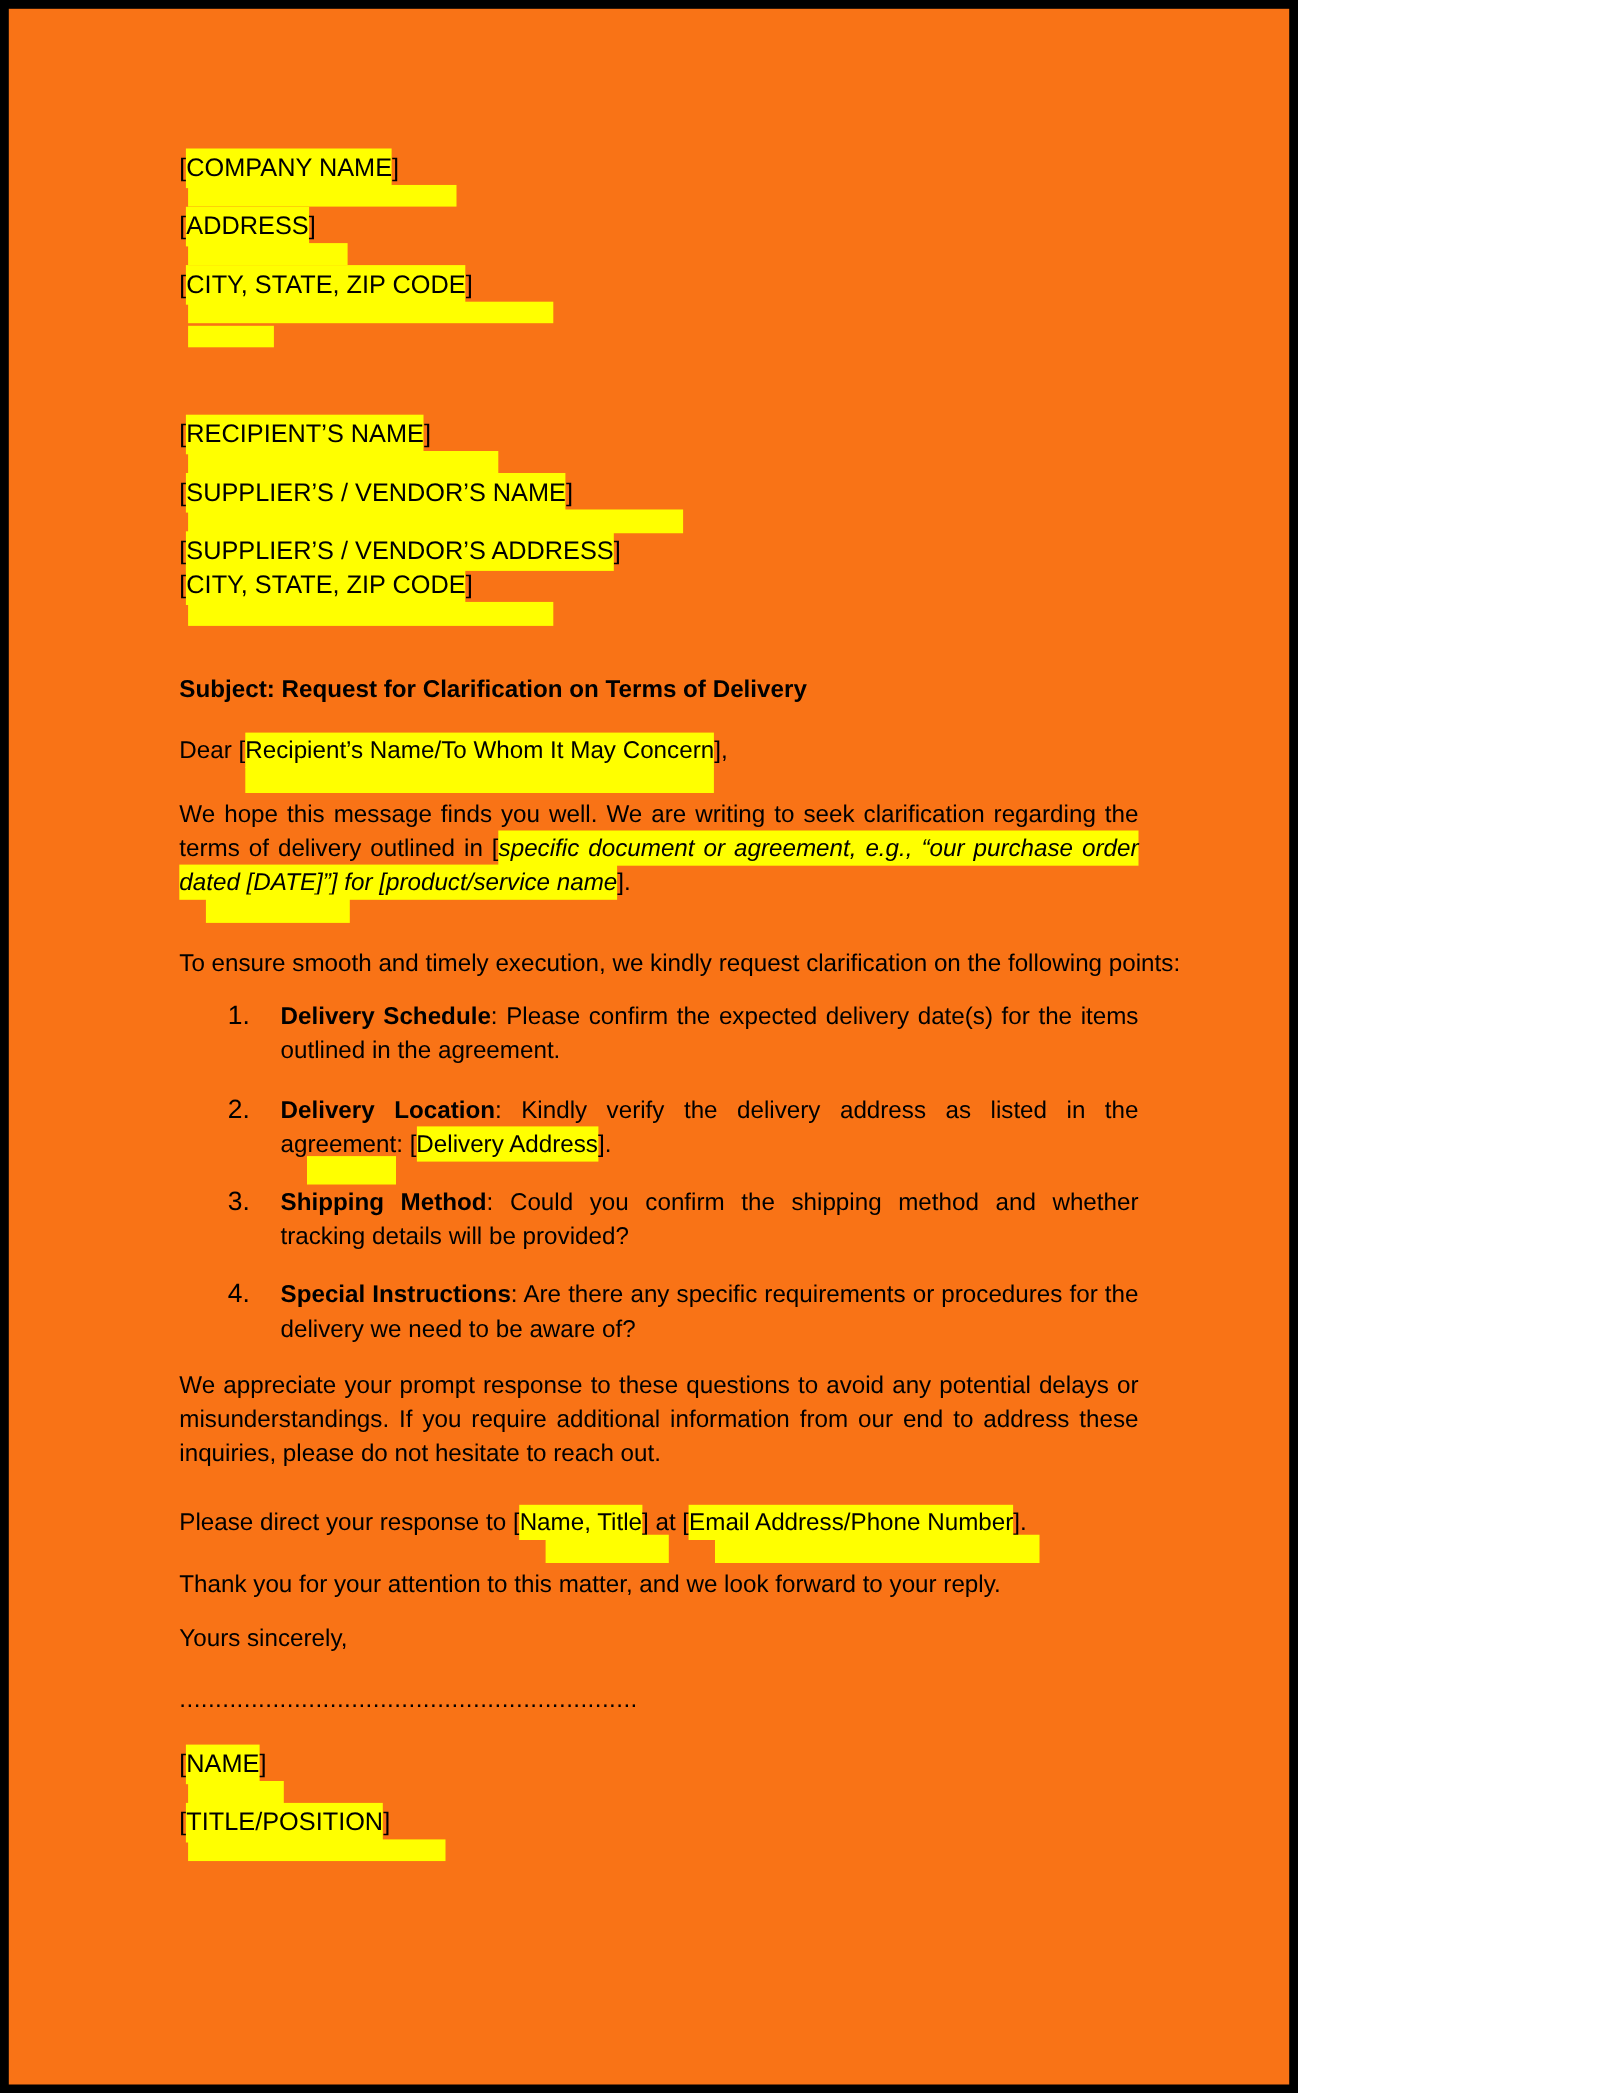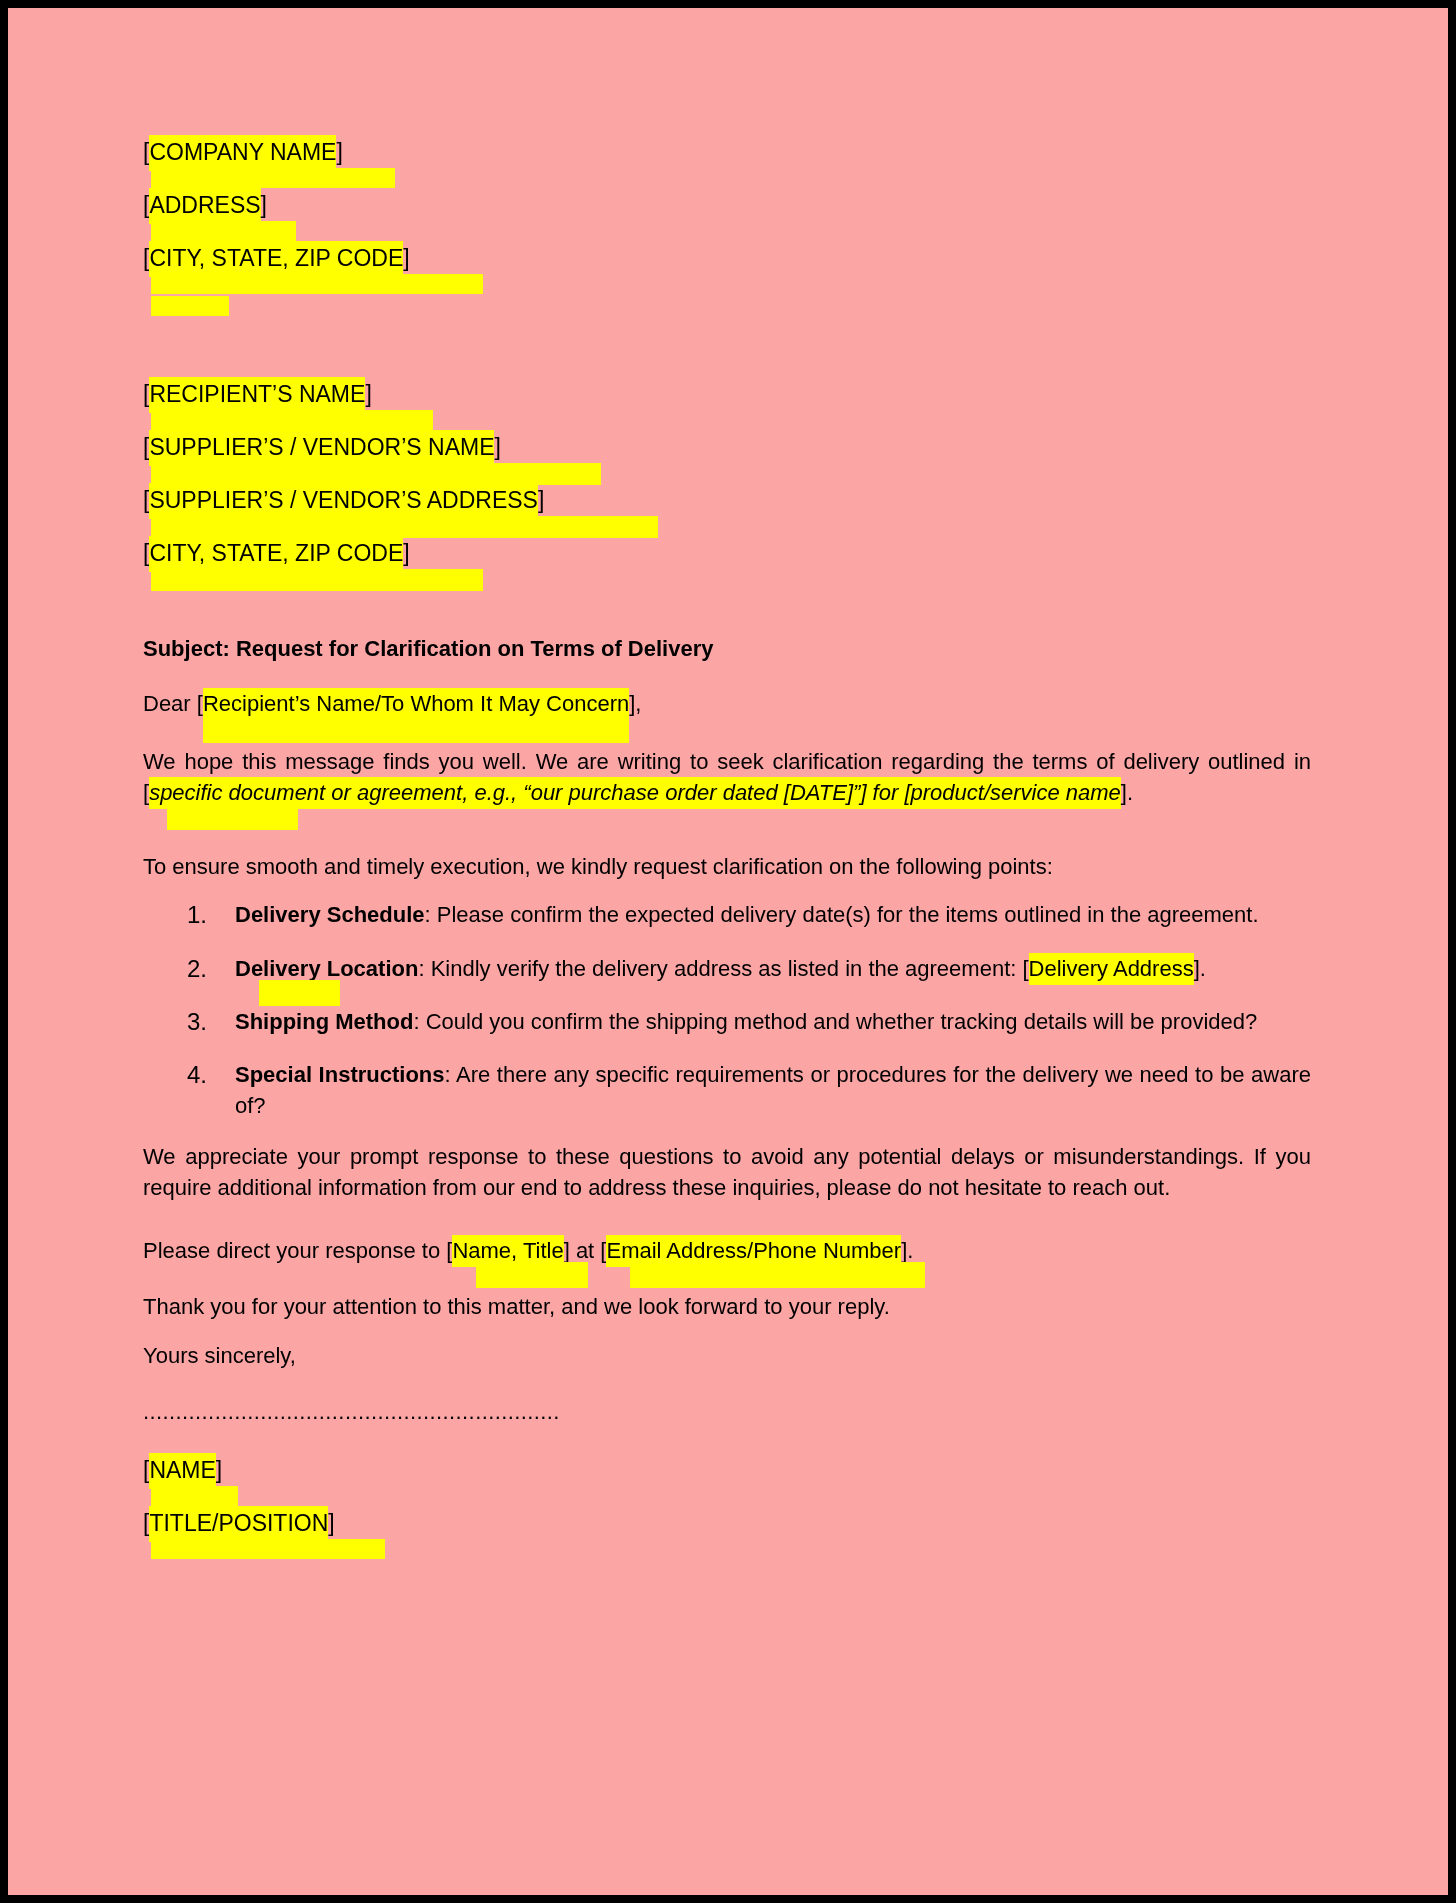--- a/index.html
+++ b/index.html
@@ -1,24 +1,25 @@
 <!DOCTYPE html>
 <html><head>
 <meta charset="utf-8">
 <style>
   html, body { margin: 0; padding: 0; background: #ffffff; }
   body { font-family: "Liberation Sans", "DejaVu Sans", sans-serif; color: #000000; }
 
   .page {
-    width: 1456px;
+    width: 1180px;
     height: 1903px;
     box-sizing: border-box;
     border: 8px solid #000000;
-    background: #fca5a5;
+    background: #f97316;
     overflow: hidden;
+    padding-left: 20px;
   }
   .content {
     padding: 129px 137px 0 135px;
     font-size: 22px;
   }
 
   
   .line  { line-height: 31px; white-space: nowrap; margin-top: 24px; }
   .para  { line-height: 31px; }
   .j     { text-align: justify; }
@@ -90,21 +91,20 @@
     </div>
 
     <div class="recipient-block">
       <div class="ph-line"><span>[</span><span class="hl">RECIPIENT’S NAME</span><span>]</span></div>
       <div class="spill-row ph-spill h22"><span class="gh">[</span><span class="sp">RECIPIENT’S NAME</span></div>
 
       <div class="ph-line"><span>[</span><span class="hl">SUPPLIER’S / VENDOR’S NAME</span><span>]</span></div>
       <div class="spill-row ph-spill h22"><span class="gh">[</span><span class="sp">SUPPLIER’S / VENDOR’S NAME</span></div>
 
       <div class="ph-line"><span>[</span><span class="hl">SUPPLIER’S / VENDOR’S ADDRESS</span><span>]</span></div>
-      <div class="spill-row ph-spill h22"><span class="gh">[</span><span class="sp">SUPPLIER’S / VENDOR’S ADDRESS</span></div>
 
       <div class="ph-line"><span>[</span><span class="hl">CITY, STATE, ZIP CODE</span><span>]</span></div>
       <div class="spill-row ph-spill h22"><span class="gh">[</span><span class="sp">CITY, STATE, ZIP CODE</span></div>
     </div>
 
     <p class="subject line">Subject: Request for Clarification on Terms of Delivery</p>
 
     <div class="dear">
       <div class="line"><span>Dear [</span><span class="hl">Recipient’s Name/To Whom It May Concern</span><span>],</span></div>
       <div class="spill-row h24"><span class="gh">Dear [</span><span class="sp">Recipient’s Name/To Whom It May Concern</span></div>

